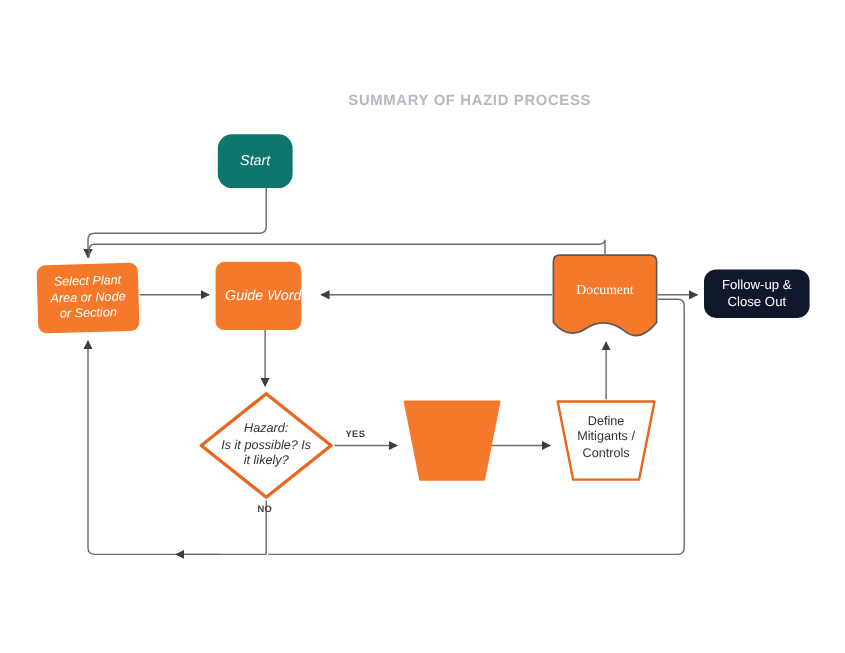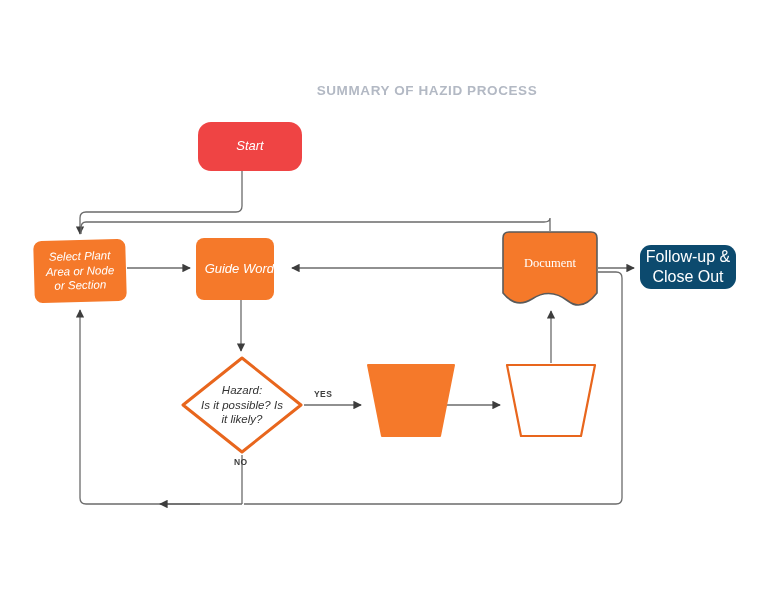--- a/index.html
+++ b/index.html
@@ -43,22 +43,22 @@
     line-height: 1.26;
   }
   .node-label {
     display: block;
     width: 100%;
     white-space: pre-line;
   }
 
   
   #node-start {
-    left: 198px; top: 122px; width: 104px; height: 49px;
-    background: #ef4444;
+    left: 198px; top: 122px; width: 68px; height: 49px;
+    background: #0f766e;
     border-radius: 13px;
     color: #ffffff;
     font-style: italic;
     font-size: 13px;
   }
 
   
   #node-select-plant {
     left: 34px; top: 240px; width: 92px; height: 62px;
     background: #f5792a;
@@ -93,24 +93,24 @@
   }
   #node-document .node-label {
     position: relative;
     z-index: 2;
     margin-bottom: 12px;
   }
 
   
   #node-followup {
     left: 640px; top: 245px; width: 96px; height: 44px;
-    background: #0c4a6e;
+    background: #0f172a;
     border-radius: 11px;
     color: #ffffff;
-    font-size: 16px;
+    font-size: 12px;
   }
 
   
   #node-hazard {
     left: 180px; top: 355px; width: 124px; height: 100px;
     color: #333333;
     font-style: italic;
     font-size: 11.5px;
   }
   #node-hazard .diamond-shape {
@@ -229,16 +229,19 @@
 <div class="node" id="node-brainstorm">
   <svg class="trap-shape" viewBox="0 0 90 75" preserveAspectRatio="none">
     <path d="M 2,2 L 88,2 L 74,73 L 16,73 Z" fill="#f5792a" stroke="#f5792a" stroke-width="2" stroke-linejoin="round"></path>
   </svg>
 </div>
 
 <div class="node" id="node-mitigants">
   <svg class="trap-shape" viewBox="0 0 92 75" preserveAspectRatio="none">
     <path d="M 2,2 L 90,2 L 76,73 L 16,73 Z" fill="#ffffff" stroke="#e8661d" stroke-width="2.2" stroke-linejoin="round"></path>
   </svg>
+  <span class="node-label">Define
+Mitigants /
+Controls</span>
 </div>
 
 <div class="edge-label" id="label-yes">YES</div>
 <div class="edge-label" id="label-no">NO</div>
 
 </body></html>

